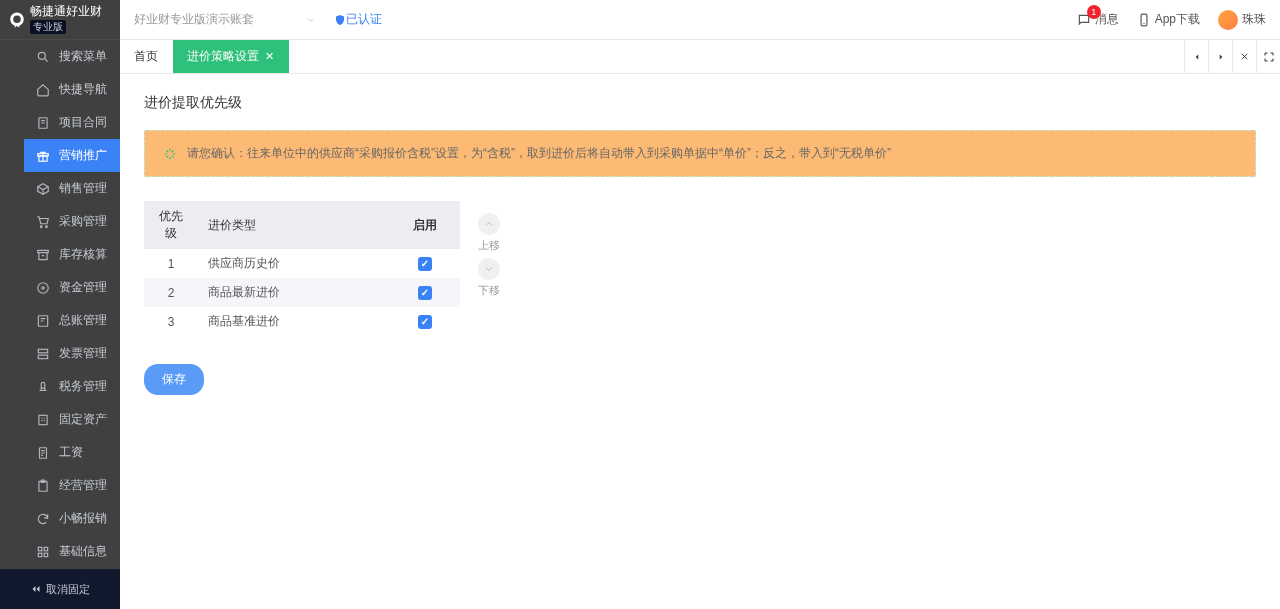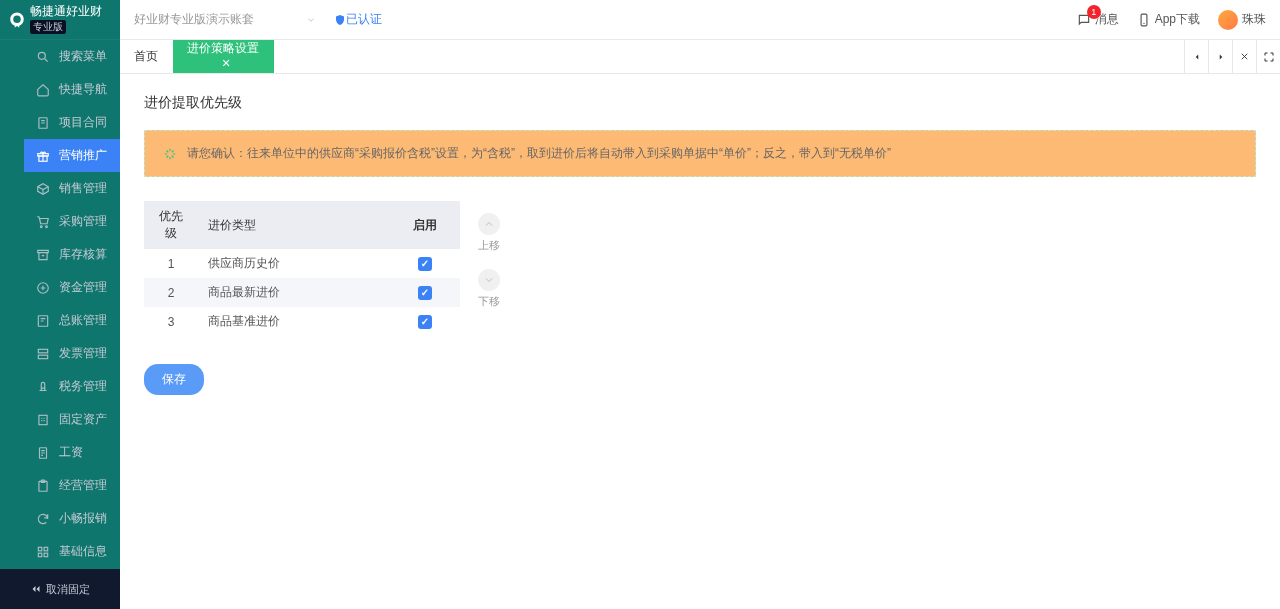--- a/index.html
+++ b/index.html
@@ -1,20 +1,20 @@
 <!DOCTYPE html>
 <html><head>
   <meta charset="utf-8">
   <style>
     * { margin: 0; padding: 0; box-sizing: border-box; }
     body { font-family: "Microsoft YaHei", "PingFang SC", sans-serif; font-size: 12px; color: #333; background: #fff; overflow: hidden; }
     .app { display: flex; width: 1280px; height: 609px; }
     
     
-    .sidebar { width: 120px; background: #0f766e; color: #c5cad3; display: flex; flex-direction: column; position: relative; }
+    .sidebar { width: 120px; background: #404040; color: #c5cad3; display: flex; flex-direction: column; position: relative; }
     .logo-area { height: 40px; display: flex; align-items: center; padding: 0 8px; gap: 4px; border-bottom: 1px solid rgba(255,255,255,0.05); }
     .logo-icon { width: 18px; height: 18px; display: flex; align-items: center; justify-content: center; }
     .logo-text { font-size: 12px; color: #fff; font-weight: 500; line-height: 1.1; }
     .logo-sub { font-size: 10px; background: #0a1024; color: #c5cad3; padding: 0 3px; border-radius: 2px; margin-top: 1px; }
     .logo-col { display: flex; flex-direction: column; align-items: flex-start; }
     .nav { flex: 1; overflow-y: auto; padding-left: 24px; }
     .nav::-webkit-scrollbar { width: 0; }
     .nav-item { display: flex; align-items: center; height: 33px; padding: 0 11px; gap: 8px; cursor: pointer; color: #c5cad3; font-size: 12px; }
     .nav-item.active { background: #3b82f6; color: #fff; }
     .nav-item .ni-icon { width: 16px; height: 16px; display: flex; align-items: center; justify-content: center; opacity: 0.85; }
@@ -29,42 +29,42 @@
     .top-spacer { flex: 1; }
     .top-actions { display: flex; align-items: center; gap: 18px; }
     .top-action { display: flex; align-items: center; gap: 4px; color: #555; font-size: 12px; cursor: pointer; position: relative; }
     .badge { position: absolute; top: -6px; left: 10px; width: 14px; height: 14px; background: #f5222d; color: #fff; border-radius: 50%; font-size: 9px; display: flex; align-items: center; justify-content: center; }
     .avatar { width: 20px; height: 20px; border-radius: 50%; background: linear-gradient(135deg,#ffa940,#ff7a45); display: inline-block; }
     
     
     .tabs-row { height: 34px; border-bottom: 1px solid #e8e8e8; display: flex; align-items: stretch; }
     .tab { display: flex; align-items: center; padding: 0 14px; font-size: 12px; color: #666; cursor: pointer; border-right: 1px solid transparent; }
     .tab.home { color: #333; }
-    .tab.active { background: #2ec17b; color: #fff; flex-direction: column; }
+    .tab.active { background: #2ec17b; color: #fff; }
     .tab-close { margin-left: 6px; font-size: 11px; cursor: pointer; }
     .tabs-spacer { flex: 1; }
     .tab-controls { display: flex; align-items: center; }
     .tab-ctrl { width: 24px; height: 34px; display: flex; align-items: center; justify-content: center; border-left: 1px solid #e8e8e8; cursor: pointer; color: #555; }
     
     
     .content { flex: 1; padding: 20px 24px; overflow: auto; background: #fff; }
     .page-title { font-size: 14px; color: #333; font-weight: 500; margin-bottom: 18px; }
     .notice { border: 1px dashed #bfe8d0; background: #fdba74; padding: 14px 18px; display: flex; align-items: center; gap: 10px; font-size: 12px; color: #666; margin-bottom: 24px; }
     .notice .ni { color: #2ec17b; }
     
     .table-wrap { display: flex; gap: 18px; align-items: flex-start; }
     .ptable { border-collapse: collapse; width: 316px; }
     .ptable th { background: #ebedf3; font-weight: 500; color: #333; font-size: 12px; padding: 7px 10px; text-align: left; }
     .ptable th:first-child, .ptable td:first-child { text-align: center; width: 54px; }
     .ptable th:last-child, .ptable td:last-child { text-align: center; width: 70px; font-weight: bold; }
     .ptable td { padding: 6px 10px; font-size: 12px; color: #555; }
     .ptable tbody tr:nth-child(even) { background: #f5f6f9; }
     .chk { width: 14px; height: 14px; border-radius: 3px; background: #3b82f6; display: inline-flex; align-items: center; justify-content: center; color: #fff; font-size: 10px; }
     
-    .move-col { display: flex; flex-direction: column; gap: 16px; padding-top: 12px; font-family: Liberation Serif, serif; }
+    .move-col { display: flex; flex-direction: column; gap: 5px; padding-top: 12px; font-family: Liberation Serif, serif; }
     .move-btn { display: flex; flex-direction: column; align-items: center; gap: 3px; color: #999; font-size: 11px; cursor: pointer; }
     .circle-btn { width: 22px; height: 22px; border-radius: 50%; background: #f0f0f0; display: flex; align-items: center; justify-content: center; color: #bbb; }
     
     .save-row { margin-top: 28px; }
     .btn-save { background: #5a9bf8; color: #fff; border: none; padding: 7px 18px; font-size: 12px; border-radius: 14px; cursor: pointer; }
     
     svg { display: block; }
   </style>
 </head>
 <body>

